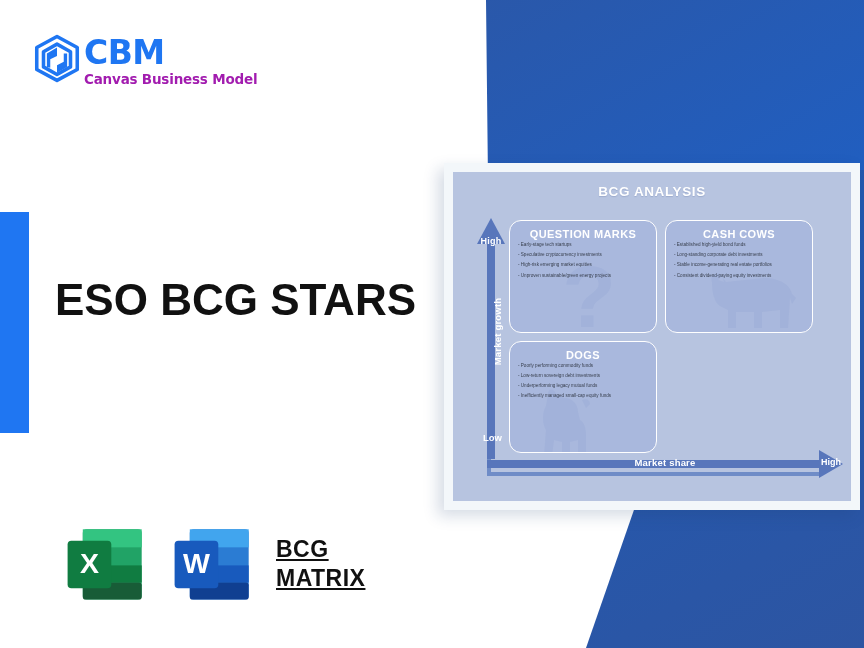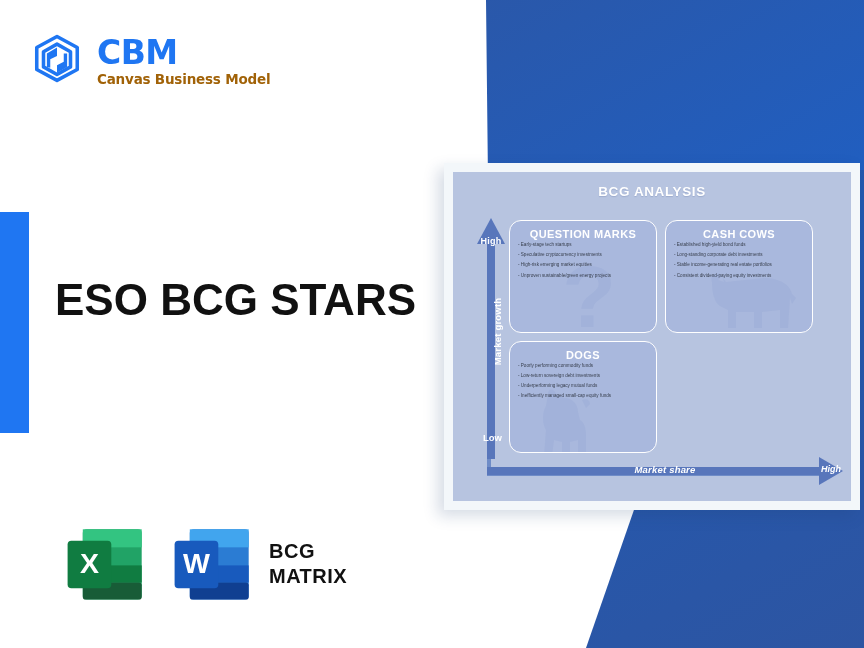--- a/index.html
+++ b/index.html
@@ -25,45 +25,45 @@
     clip-path:polygon(470px 0, 470px 478px, 192px 478px, 358px 0);
   }
 
   
   #accent-bar{
     position:absolute;left:0;top:212px;width:29px;height:221px;
     background:#1f76f2;
   }
 
   
-  #logo-block{position:absolute;left:30px;top:33px;display:flex;align-items:center;gap:13px;}
+  #logo-block{position:absolute;left:30px;top:33px;display:flex;align-items:center;gap:0;}
   #logo-mark{width:54px;height:56px;flex:0 0 auto;}
   #logo-text{display:flex;flex-direction:column;justify-content:center;}
   #logo-title{
     font-size:33px;font-weight:bold;color:#1f76f2;letter-spacing:-0.5px;line-height:1.0;
     font-family:"DejaVu Sans", sans-serif;
   }
   #logo-sub{
-    font-size:13.5px;font-weight:bold;color:#a16207;letter-spacing:-0.2px;margin-top:4px;line-height:1;
+    font-size:13.5px;font-weight:bold;color:#a21caf;letter-spacing:-0.2px;margin-top:4px;line-height:1;
     font-family:"DejaVu Sans", sans-serif;
   }
 
   
   #page-title{
     position:absolute;left:55px;top:275px;
     font-size:44px;font-weight:bold;color:#111;letter-spacing:0px;
     font-family:"Liberation Sans", sans-serif;white-space:nowrap;
   }
 
   
   #footer{position:absolute;left:60px;top:516px;display:flex;align-items:center;}
   .app-icon{position:relative;width:95px;height:95px;flex:0 0 auto;}
   #footer-label{
-    margin-left:7px;font-size:20px;font-weight:bold;color:#111;line-height:1.25;
-    font-family:"Liberation Sans", sans-serif;letter-spacing:0.5px;
+    margin-left:14px;font-size:23px;font-weight:bold;color:#111;line-height:1.25;
+    font-family:"Liberation Sans", sans-serif;letter-spacing:0.5px;text-decoration:underline;
   }
 
   
   #bcg-card{
     position:absolute;left:444px;top:163px;width:416px;height:347px;
     background:#f3f7fa;
     padding:9px;
     box-sizing:border-box;
     box-shadow:-6px 6px 14px rgba(30,60,110,.18);
   }
@@ -92,21 +92,21 @@
     color:#fff;font-size:9px;font-weight:bold;letter-spacing:.2px;
   }
   #y-title{
     position:absolute;left:-23px;top:108px;width:74px;text-align:center;
     color:#ffffff;font-size:9.5px;font-weight:bold;letter-spacing:.2px;
     transform:rotate(-90deg);transform-origin:center center;white-space:nowrap;
   }
   #y-low{
     position:absolute;left:0px;bottom:16px;color:#ffffff;font-size:9.5px;font-weight:bold;
   }
-  #x-axis{position:absolute;left:26px;right:0;bottom:9px;height:26px;font-style:italic;}
+  #x-axis{position:absolute;left:26px;right:0;bottom:16px;height:26px;}
   #x-shaft{position:absolute;left:0;top:9px;right:22px;height:8px;background:#5876bb;}
   #x-head{
     position:absolute;right:0;top:-1px;width:0;height:0;
     border-top:14px solid transparent;border-bottom:14px solid transparent;
     border-left:24px solid #5876bb;
   }
   #x-title{
     position:absolute;left:0;right:0;top:6px;text-align:center;
     color:#fff;font-size:9.5px;font-weight:bold;letter-spacing:.2px;
   }

